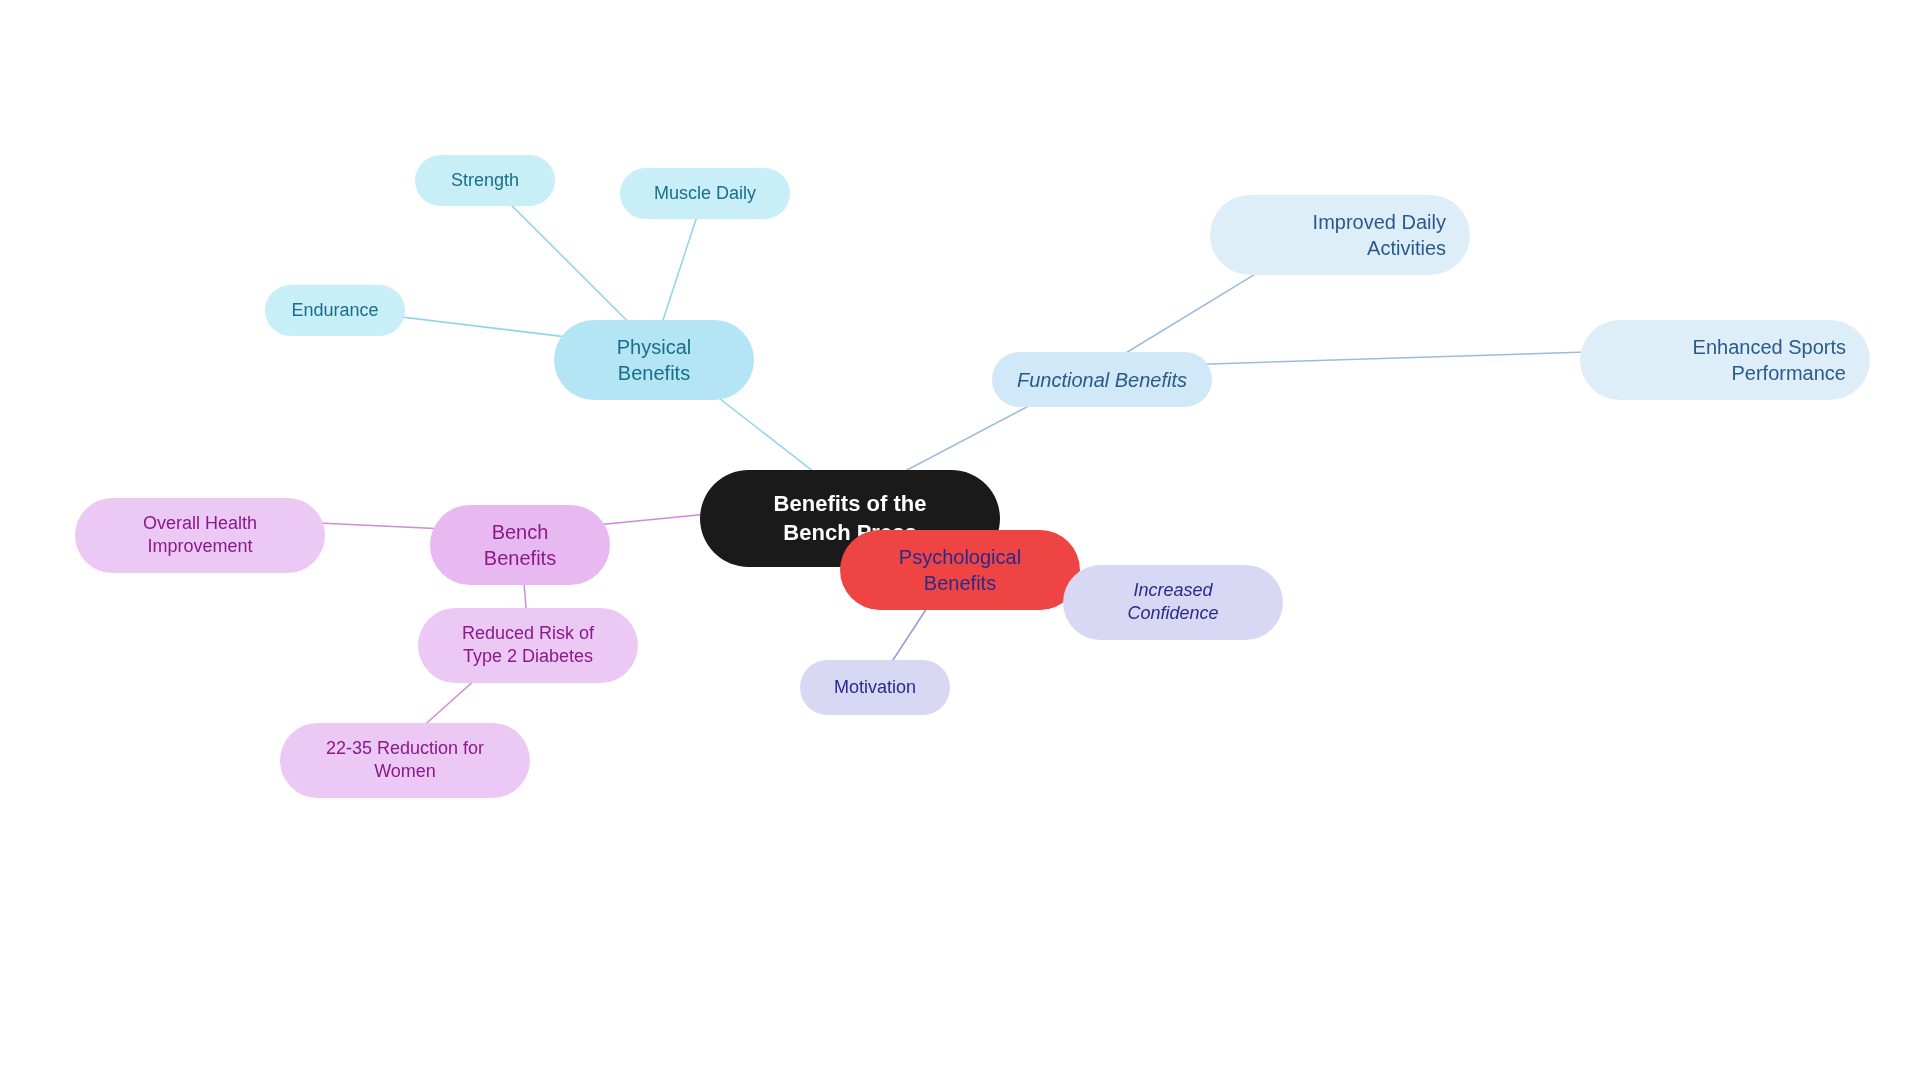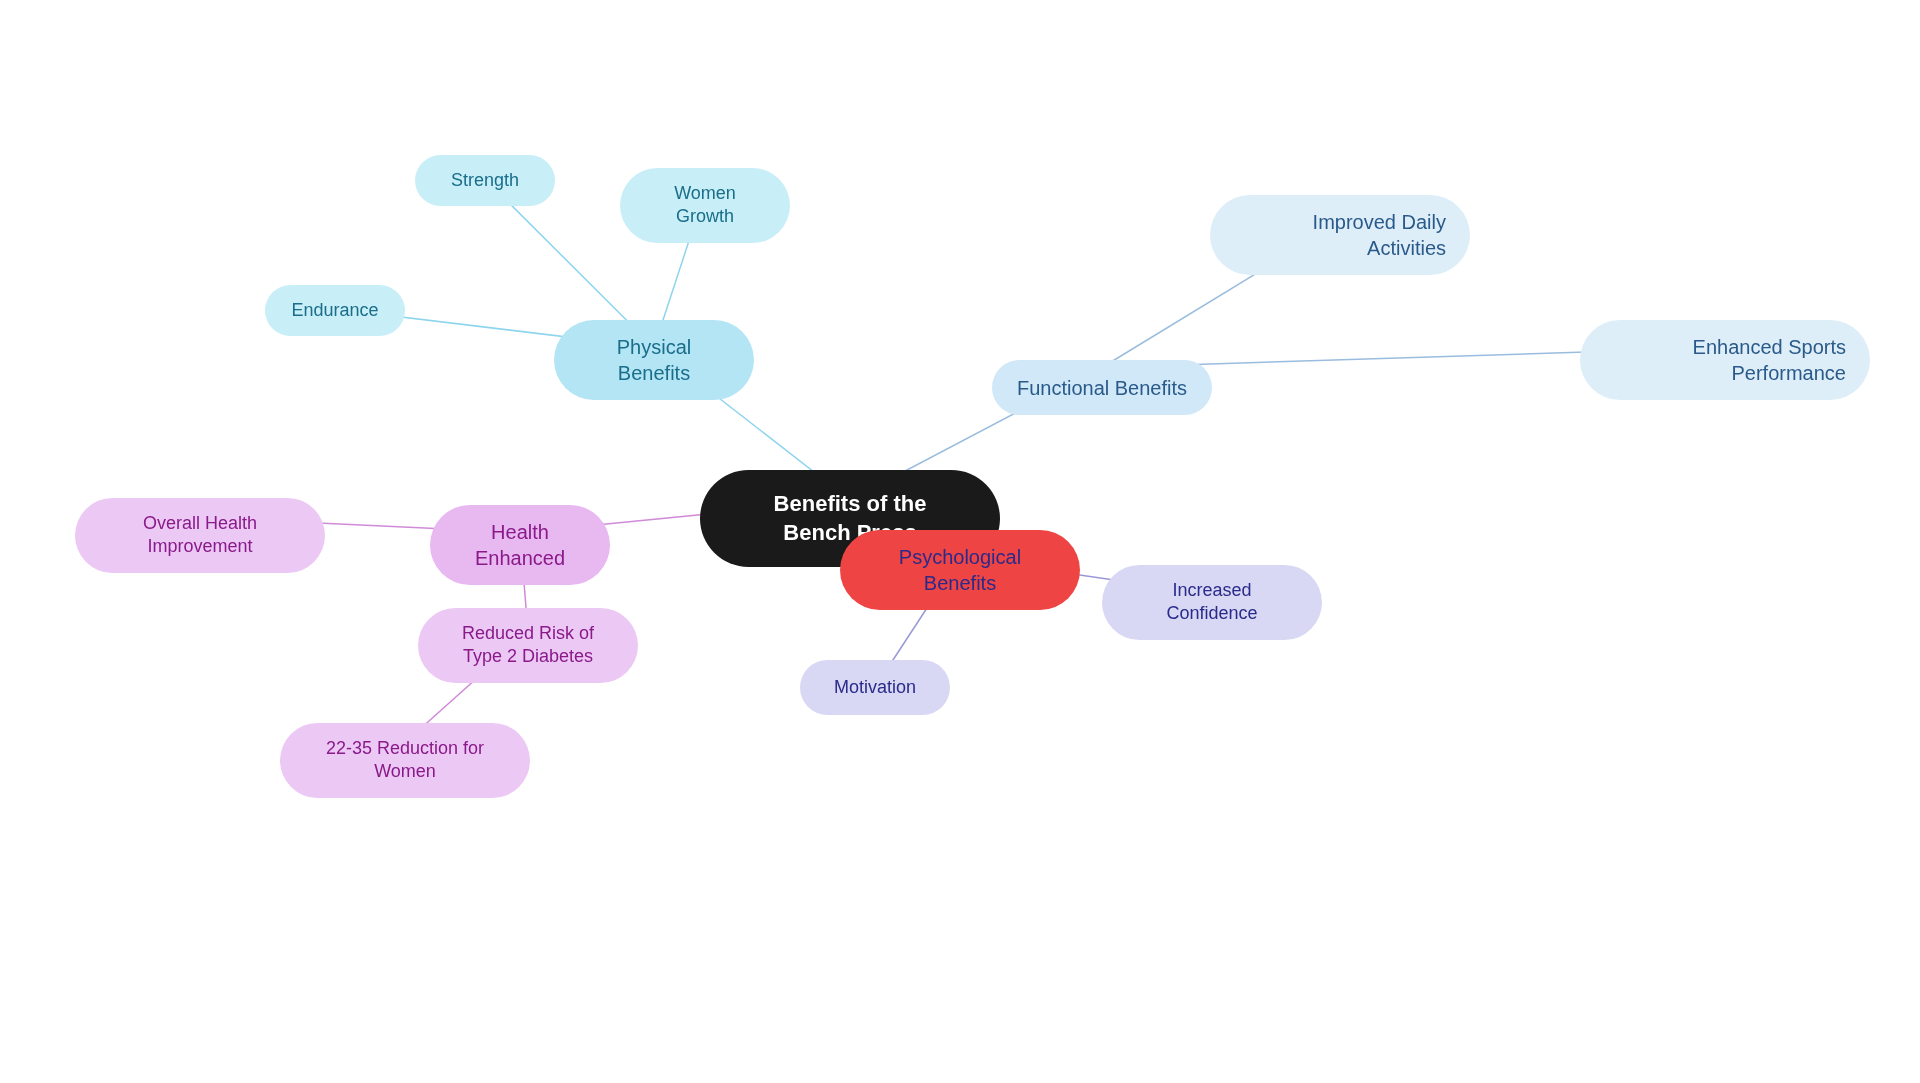--- a/index.html
+++ b/index.html
@@ -107,50 +107,50 @@
   <span>Benefits of the Bench Press</span>
 </div>
 
 <div class="node node-physical" id="n-physical" style="left: 554px; top: 320px; width: 200px; min-height: 55px;">
   <span>Physical Benefits</span>
 </div>
 <div class="node node-physical-child" id="n-strength" style="left: 415px; top: 155px; width: 140px; min-height: 48px;">
   <span>Strength</span>
 </div>
 <div class="node node-physical-child" id="n-muscle" style="left: 620px; top: 168px; width: 170px; min-height: 48px;">
-  <span>Women Growth</span>
+  <span>Muscle Daily</span>
 </div>
 <div class="node node-physical-child" id="n-endurance" style="left: 265px; top: 285px; width: 140px; min-height: 48px;">
   <span>Endurance</span>
 </div>
 
-<div class="node node-functional" id="n-functional" style="left: 992px; top: 360px; width: 220px; min-height: 55px;">
+<div class="node node-functional" id="n-functional" style="left: 992px; top: 352px; width: 220px; min-height: 55px; font-style: italic;">
   <span>Functional Benefits</span>
 </div>
 <div class="node node-functional-child" id="n-improved" style="left: 1210px; top: 195px; width: 260px; min-height: 55px;">
   <span>Improved Daily Activities</span>
 </div>
 <div class="node node-functional-child" id="n-enhanced" style="left: 1580px; top: 320px; width: 290px; min-height: 55px;">
   <span>Enhanced Sports Performance</span>
 </div>
 
 <div class="node node-health" id="n-health" style="left: 430px; top: 505px; width: 180px; min-height: 55px;">
-  <span>Health Enhanced</span>
+  <span>Bench Benefits</span>
 </div>
 <div class="node node-health-child" id="n-overall" style="left: 75px; top: 490px; width: 250px; min-height: 55px;">
   <span>Overall Health Improvement</span>
 </div>
 <div class="node node-health-child" id="n-reduced" style="left: 418px; top: 600px; width: 220px; min-height: 65px;">
   <span>Reduced Risk of Type 2 Diabetes</span>
 </div>
 <div class="node node-health-child" id="n-reduction" style="left: 280px; top: 715px; width: 250px; min-height: 55px; justify-content: center;">
   <span>22-35 Reduction for Women</span>
 </div>
 
 <div class="node node-psych" id="n-psych" style="left: 840px; top: 530px; width: 240px; min-height: 55px;">
   <span>Psychological Benefits</span>
 </div>
-<div class="node node-psych-child" id="n-confidence" style="left: 1102px; top: 565px; width: 220px; min-height: 55px;">
+<div class="node node-psych-child" id="n-confidence" style="left: 1063px; top: 565px; width: 220px; min-height: 55px; font-style: italic;">
   <span>Increased Confidence</span>
 </div>
 <div class="node node-psych-child" id="n-motivation" style="left: 800px; top: 660px; width: 150px; min-height: 55px;">
   <span>Motivation</span>
 </div>
 
 </body></html>

